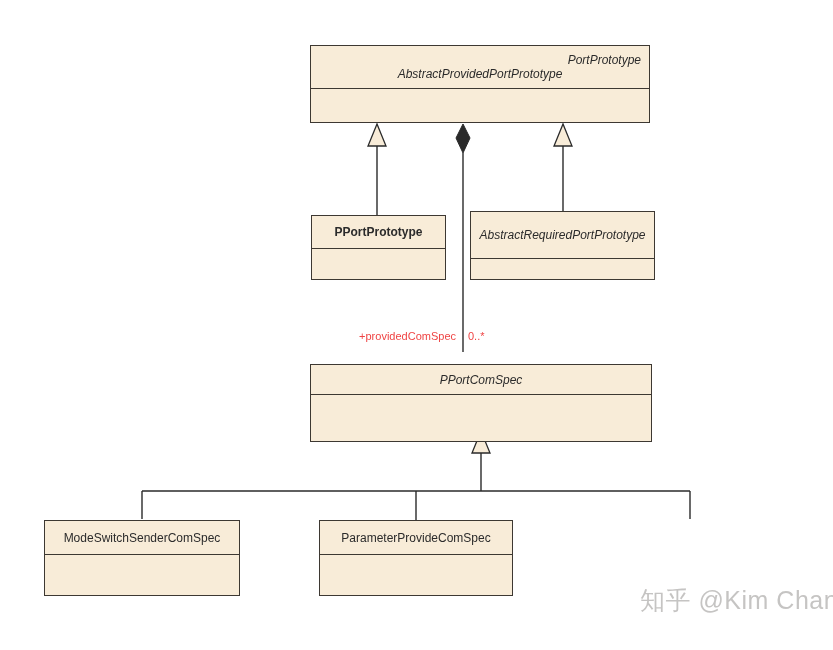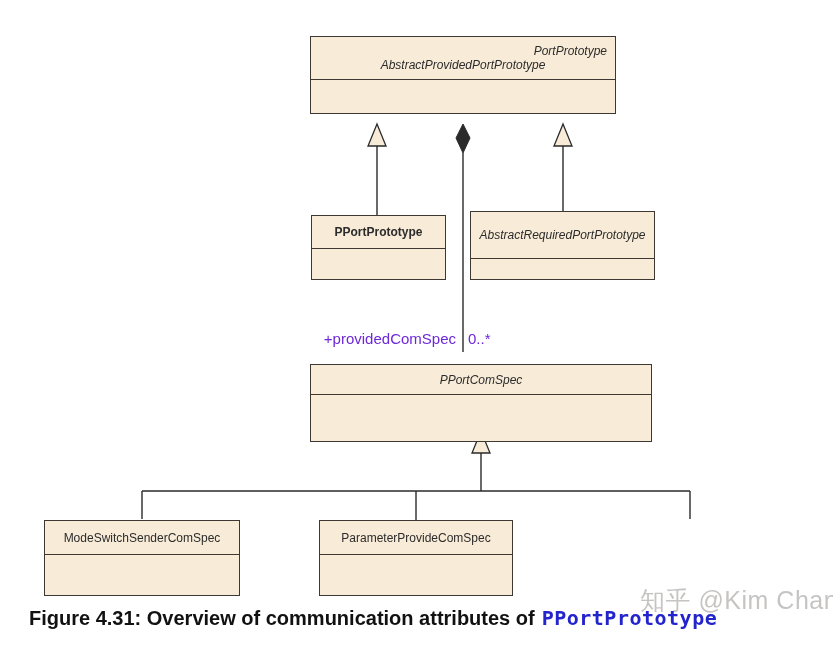--- a/index.html
+++ b/index.html
@@ -45,22 +45,22 @@
     text-align:right;
     font-style:italic;
     padding-right:3px;
   }
   .cname{text-align:center;white-space:nowrap;}
   .italic{font-style:italic;}
   .bold{font-weight:bold;}
   .assoc-label{
     position:absolute;
     z-index:3;
-    font-size:15px;
-    color:#6d28d9;
+    font-size:11px;
+    color:#ef4444;
     white-space:nowrap;
   }
   .caption{
     position:absolute;
     left:29px;top:606px;
     z-index:4;
     font-weight:bold;
     font-size:20px;
     color:var(--caption_black);
     white-space:nowrap;
@@ -101,21 +101,21 @@
     <line class="conn-line" x1="463" y1="153" x2="463" y2="352"></line>
 
     <polygon class="tri" points="481,431 472,453 490,453"></polygon>
     <line class="conn-line" x1="481" y1="453" x2="481" y2="491"></line>
     <line class="conn-line" x1="142" y1="491" x2="690" y2="491"></line>
     <line class="conn-line" x1="142" y1="491" x2="142" y2="519"></line>
     <line class="conn-line" x1="416" y1="491" x2="416" y2="520"></line>
     <line class="conn-line" x1="690" y1="491" x2="690" y2="519"></line>
   </svg>
 
-  <div class="uml-class" style="left:310px;top:36px;width:306px;height:78px">
+  <div class="uml-class" style="left:310px;top:45px;width:340px;height:78px">
     <div class="name-comp" style="height:43px">
       <div class="corner-label">PortPrototype</div>
       <div class="cname italic">AbstractProvidedPortPrototype</div>
     </div>
     <div class="attr-comp"></div>
   </div>
 
   <div class="uml-class" style="left:311px;top:215px;width:135px;height:65px">
     <div class="name-comp" style="height:33px">
       <div class="cname bold">PPortPrototype</div>
@@ -150,17 +150,14 @@
   <div class="uml-class" style="left:319px;top:520px;width:194px;height:76px">
     <div class="name-comp" style="height:34px">
       <div class="cname">ParameterProvideComSpec</div>
     </div>
     <div class="attr-comp"></div>
   </div>
 
 
   <div class="watermark">知乎 @Kim Chan</div>
 
-  <div class="caption">
-    <span>Figure 4.31: Overview of communication attributes of</span><span class="code">PPortPrototype</span>
-  </div>
 
 </div>
 
 </body></html>

